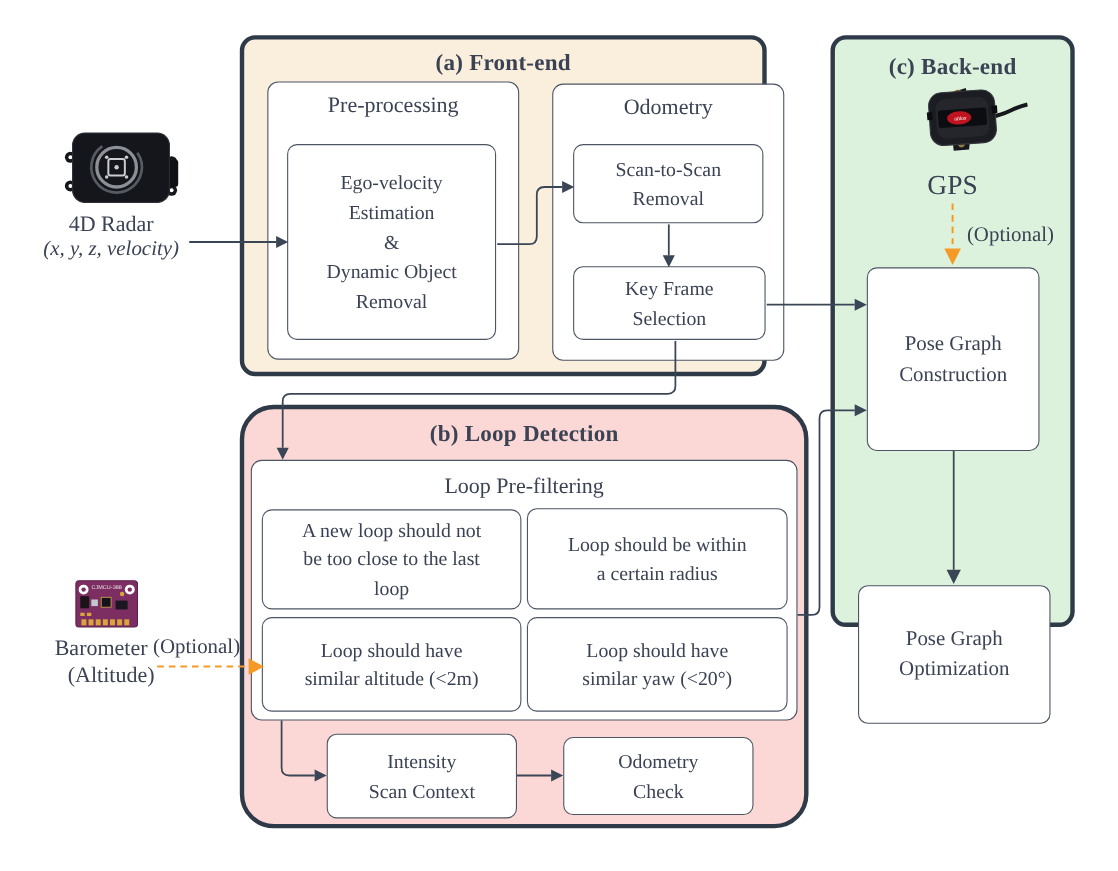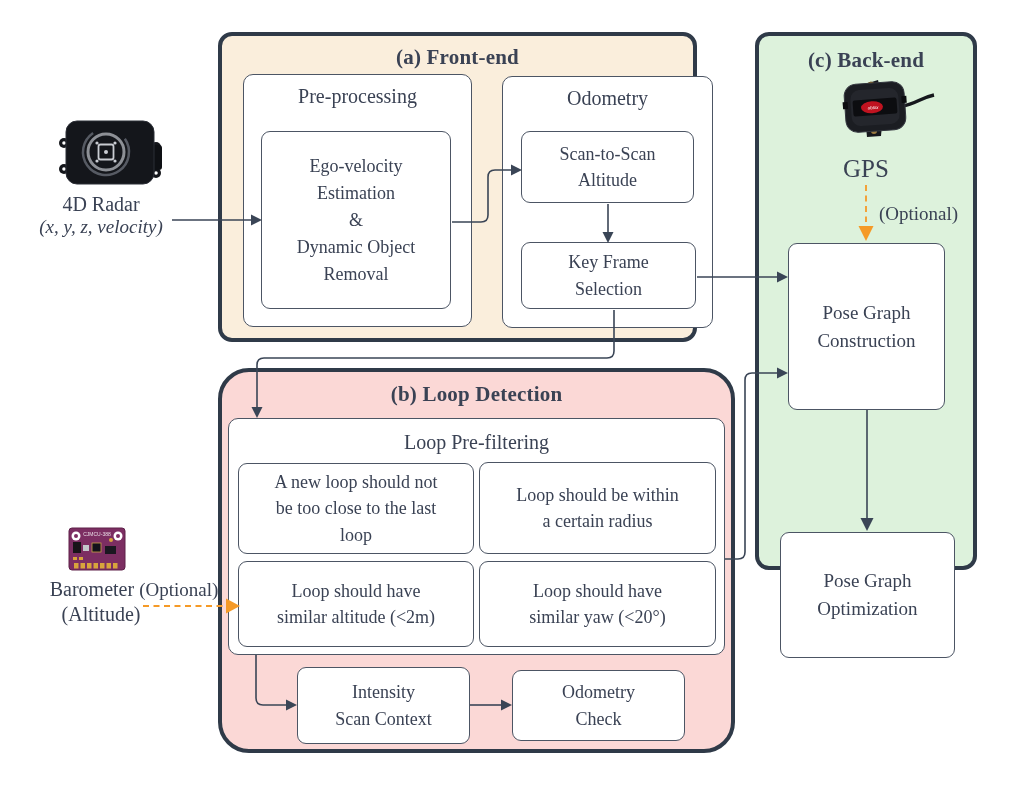--- a/index.html
+++ b/index.html
@@ -43,21 +43,21 @@
   .gps-icon{position:absolute;left:73px;top:40px;width:106px;height:64px;}
   .gps-label{position:absolute;left:0;top:119px;width:100%;text-align:center;font-size:25px;}
   .opt{font-size:19px;}
   .gps-opt{position:absolute;left:120px;top:167px;}
   
   .radar-icon{position:absolute;left:56px;top:118px;width:108px;height:72px;}
   .radar-label-block{position:absolute;left:0;top:193px;width:202px;text-align:center;}
   .radar-label{font-size:20px;line-height:22px;}
   .radar-sublabel{font-style:italic;font-size:19px;line-height:24px;}
   .baro-icon{position:absolute;left:68px;top:527px;width:58px;height:46px;}
-  .baro-row{position:absolute;left:24px;top:578px;width:220px;display:flex;justify-content:center;align-items:flex-end;gap:5px;}
+  .baro-row{position:absolute;left:24px;top:578px;width:220px;display:flex;justify-content:center;align-items:flex-start;gap:5px;}
   .baro-row .name{font-size:20px;}
   .baro-sub{position:absolute;left:0;top:603px;width:202px;text-align:center;font-size:20px;}
   
   .overlay{position:absolute;left:0;top:0;width:1016px;height:792px;pointer-events:none;z-index:10;}
   .c-line{stroke:var(--arrow);stroke-width:1.6;fill:none;}
   .c-line-o{stroke:var(--orange);stroke-width:1.8;fill:none;stroke-dasharray:6 4.5;}
   .ah{fill:var(--arrow);stroke:none;}
   .ah-o{fill:var(--orange);stroke:none;}
 </style>
 </head>
@@ -128,21 +128,21 @@
       <div class="group-title">Pre-processing</div>
       <div class="wbox" id="ego">Ego-velocity
 Estimation
 &amp;
 Dynamic Object
 Removal</div>
     </div>
     <div class="group" id="odom">
       <div class="group-title">Odometry</div>
       <div class="wbox" id="sts">Scan-to-Scan
-Altitude</div>
+Removal</div>
       <div class="wbox" id="kf">Key Frame
 Selection</div>
     </div>
   </section>
 
   <section id="loop">
     <div class="sec-title">(b) Loop Detection</div>
     <div class="group" id="lpf">
       <div class="group-title">Loop Pre-filtering</div>
       <div class="wbox" id="r1">A new loop should not

